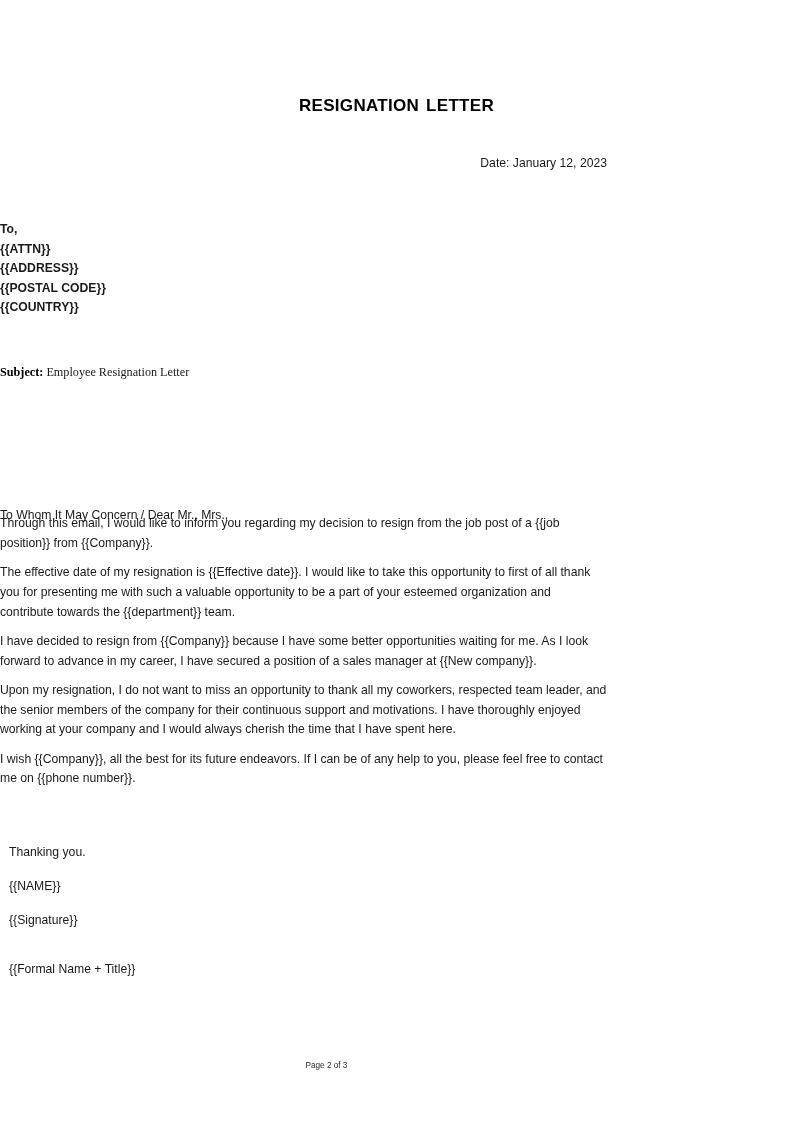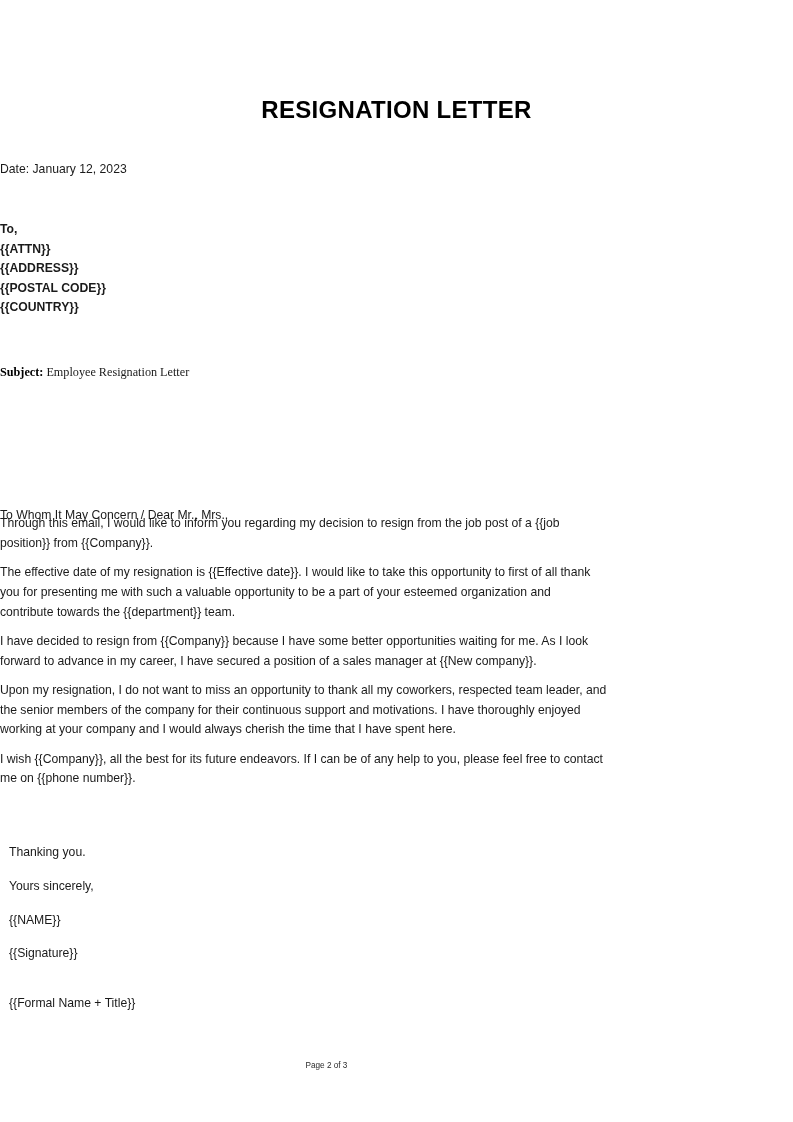--- a/index.html
+++ b/index.html
@@ -16,21 +16,21 @@
     font-family: "Liberation Sans", sans-serif;
     color: #1a1a1a;
     box-sizing: border-box;
   }
   .doc-title {
     position: absolute;
     top: 96px;
     left: 0;
     width: 793px;
     text-align: center;
-    font-size: 24px;
+    font-size: 17px;
     font-weight: bold;
     letter-spacing: 0.3px;
     color: #000000;
   }
   .doc-title .word-gap {
     display: inline-block;
     width: 7px;
   }
   .body-col {
     position: absolute;
@@ -38,22 +38,23 @@
     top: 0;
     width: 607px;
   }
   .line {
     font-size: 12.2px;
     line-height: 19.6px;
     color: #1a1a1a;
   }
   .blk-date {
     position: absolute;
-    top: 160px;
+    top: 154px;
     left: 0;
+    text-align: right;
   }
   .blk-address {
     position: absolute;
     top: 220px;
     left: 0;
     font-weight: bold;
   }
   .blk-subject {
     position: absolute;
     top: 363px;
@@ -144,21 +145,20 @@
   <div class="body-col blk-paragraphs">
     <p class="para">Through this email, I would like to inform you regarding my decision to resign from the job post of a {{job position}} from {{Company}}.</p>
     <p class="para">The effective date of my resignation is {{Effective date}}. I would like to take this opportunity to first of all thank you for presenting me with such a valuable opportunity to be a part of your esteemed organization and contribute towards the {{department}} team.</p>
     <p class="para">I have decided to resign from {{Company}} because I have some better opportunities waiting for me. As I look forward to advance in my career, I have secured a position of a sales manager at {{New company}}.</p>
     <p class="para">Upon my resignation, I do not want to miss an opportunity to thank all my coworkers, respected team leader, and the senior members of the company for their continuous support and motivations. I have thoroughly enjoyed working at your company and I would always cherish the time that I have spent here.</p>
     <p class="para">I wish {{Company}}, all the best for its future endeavors. If I can be of any help to you, please feel free to contact me on {{phone number}}.</p>
   </div>
 
   <div class="body-col blk-closing">
     <div class="closing-line">Thanking you.</div>
-    <div class="closing-line gap-before">Yours sincerely,</div>
     <div class="closing-line gap-before">{{NAME}}</div>
     <div class="closing-line gap-before">{{Signature}}</div>
     <div class="closing-line big-gap-before">{{Formal Name + Title}}</div>
   </div>
 
   <div class="footer">
     <span>Page 2 of 3</span>
   </div>
 
 </div>

